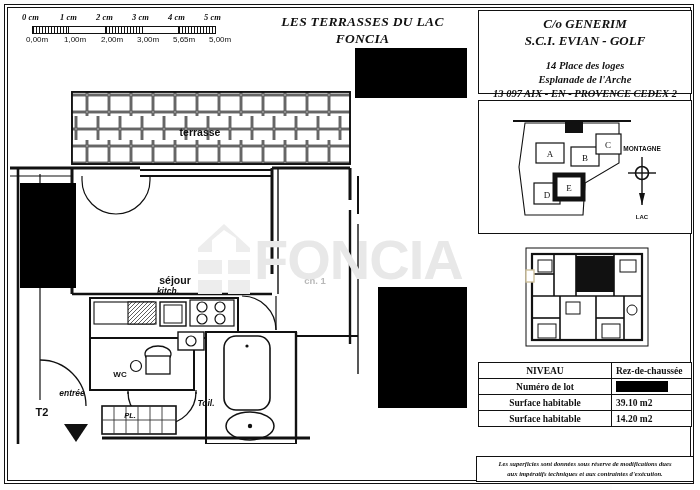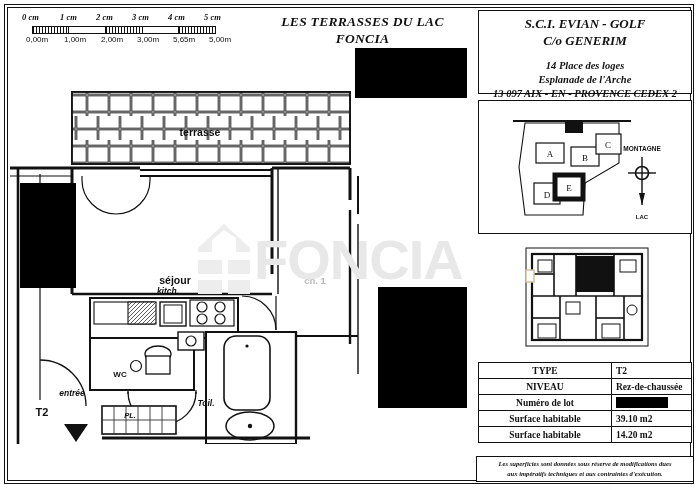--- a/index.html
+++ b/index.html
@@ -113,22 +113,22 @@
       <span class="sc-m" style="left:183px">5,00m</span>
     </div>
   </div>
 
   <div id="doc-title">
     <div>LES TERRASSES DU LAC</div>
     <div>FONCIA</div>
   </div>
 
   <div class="box" id="addr">
+    <div class="l1">C/o GENERIM</div>
     <div class="l1">S.C.I. EVIAN - GOLF</div>
-    <div class="l1">C/o GENERIM</div>
     <div class="l2" style="margin-top:9px">14 Place des loges</div>
     <div class="l2">Esplanade de l'Arche</div>
     <div class="l2">13 097 AIX - EN - PROVENCE CEDEX 2</div>
   </div>
 
   <div class="box" id="siteplan">
     <svg width="212" height="132" viewBox="0 0 212 132">
 
       <line x1="34" y1="20" x2="152" y2="20" stroke="#111" stroke-width="2"></line>
 
@@ -188,24 +188,20 @@
         <rect x="82" y="80" width="18" height="14"></rect>
         <rect x="46" y="58" width="14" height="12"></rect>
         <circle cx="112" cy="66" r="5"></circle>
       </g>
       <rect x="6" y="26" width="8" height="12" fill="#fff" stroke="#cdbf9a" stroke-width="1.4"></rect>
     </svg>
   </div>
 
   <table id="infotable">
     <tbody>
-        <tr>
-      <td class="k">TYPE</td>
-      <td class="v">T2</td>
-    </tr>
     <tr>
       <td class="k">NIVEAU</td>
       <td class="v">Rez-de-chaussée</td>
     </tr>
     <tr>
       <td class="k">Numéro de lot</td>
       <td class="v"><span class="blk"></span></td>
     </tr>
     <tr>
       <td class="k">Surface habitable</td>

